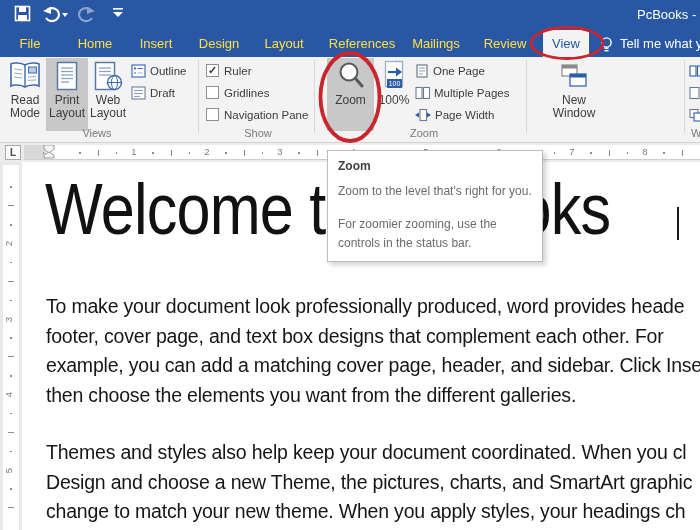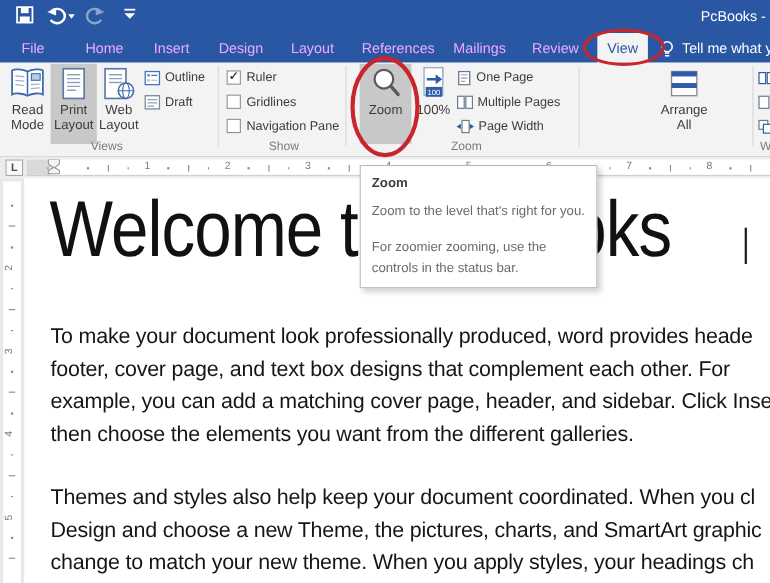--- a/index.html
+++ b/index.html
@@ -3,21 +3,21 @@
 <meta charset="utf-8">
 <style>
   html,body{margin:0;padding:0;background:#fff;}
   #screen{position:relative;width:700px;height:530px;overflow:hidden;
           font-family:"Liberation Sans",sans-serif;background:#fff;}
   
   .titlebar{position:absolute;left:0;top:0;width:700px;height:30px;background:#2a57a4;}
   .tabrow{position:absolute;left:0;top:30px;width:700px;height:27px;background:#2a57a4;}
   .doc-title{position:absolute;left:637px;top:7px;color:#fff;font-size:13px;white-space:nowrap;}
   .qat-ic{position:absolute;top:5px;}
-  .tab{position:absolute;top:0;height:27px;line-height:27px;padding:0 9px;color:#f0abfc;
+  .tab{position:absolute;top:0;height:27px;line-height:27px;padding:0 9px;color:#fde047;
        font-size:13px;transform:translateX(-50%);white-space:nowrap;}
   .tab.active{background:#f3f3f4;color:#2a57a4;border-radius:2px 2px 0 0;}
   .tellme{position:absolute;left:620px;top:36px;color:#fff;font-size:13px;white-space:nowrap;}
   
   .ribbon{position:absolute;left:0;top:57px;width:700px;height:86px;background:#f3f3f4;
           border-bottom:1px solid #d2d2d2;box-sizing:border-box;}
   .gdiv{position:absolute;top:3px;width:1px;height:73px;background:#d8d8d8;}
   .glabel{position:absolute;top:70px;font-size:11px;color:#7a7a7a;transform:translateX(-50%);white-space:nowrap;}
   .glabel.cut{transform:none;width:9px;overflow:hidden;}
   .bigbtn{position:absolute;top:1px;height:73px;text-align:center;}
@@ -239,29 +239,30 @@
       <svg width="16" height="14">
         <rect x="5" y="1.5" width="6.5" height="11" fill="#fff" stroke="#6d7b8f" stroke-width="1.1"></rect>
         <polygon points="0,7 4,4.5 4,9.5" fill="#2e5da8"></polygon>
         <polygon points="16,7 12,4.5 12,9.5" fill="#2e5da8"></polygon>
       </svg>
       <span>Page Width</span>
     </div>
     <div class="glabel" style="left:424px">Zoom</div>
     <div class="gdiv" style="left:526px"></div>
 
-    <div class="bigbtn" style="left:599px;width:46px">
-      <div class="ic">
-          <svg width="26" height="26">
-        <rect x="1.5" y="2" width="23" height="22" fill="#fff" stroke="#8a8a8a" stroke-width="1.2"></rect>
-        <rect x="1.5" y="2" width="23" height="4.5" fill="#2e5da8"></rect>
-        <rect x="1.5" y="12.5" width="23" height="4.5" fill="#2e5da8"></rect>
-      </svg>
-        </div>
-      <div class="lb">Arrange All</div>
+    <div class="bigbtn" style="left:551px;width:46px">
+      <div class="ic">
+          <svg width="28" height="26">
+        <rect x="2" y="2" width="15" height="11" fill="#fff" stroke="#8a8a8a" stroke-width="1.2"></rect>
+        <rect x="2" y="2" width="15" height="3.5" fill="#8a8a8a"></rect>
+        <rect x="10" y="11" width="16" height="12" fill="#fff" stroke="#2e5da8" stroke-width="1.2"></rect>
+        <rect x="10" y="11" width="16" height="3.5" fill="#2e5da8"></rect>
+      </svg>
+        </div>
+      <div class="lb">New Window</div>
     </div>
     <div class="gdiv" style="left:684px"></div>
 
     <div class="smallbtn" style="left:689px;top:6px">
       <svg width="15" height="14">
         <rect x="1" y="2" width="6" height="10" fill="#fff" stroke="#2e5da8" stroke-width="1.1"></rect>
         <rect x="8.5" y="2" width="6" height="10" fill="#fff" stroke="#2e5da8" stroke-width="1.1"></rect>
       </svg>
     </div>
     <div class="smallbtn" style="left:689px;top:28px">

